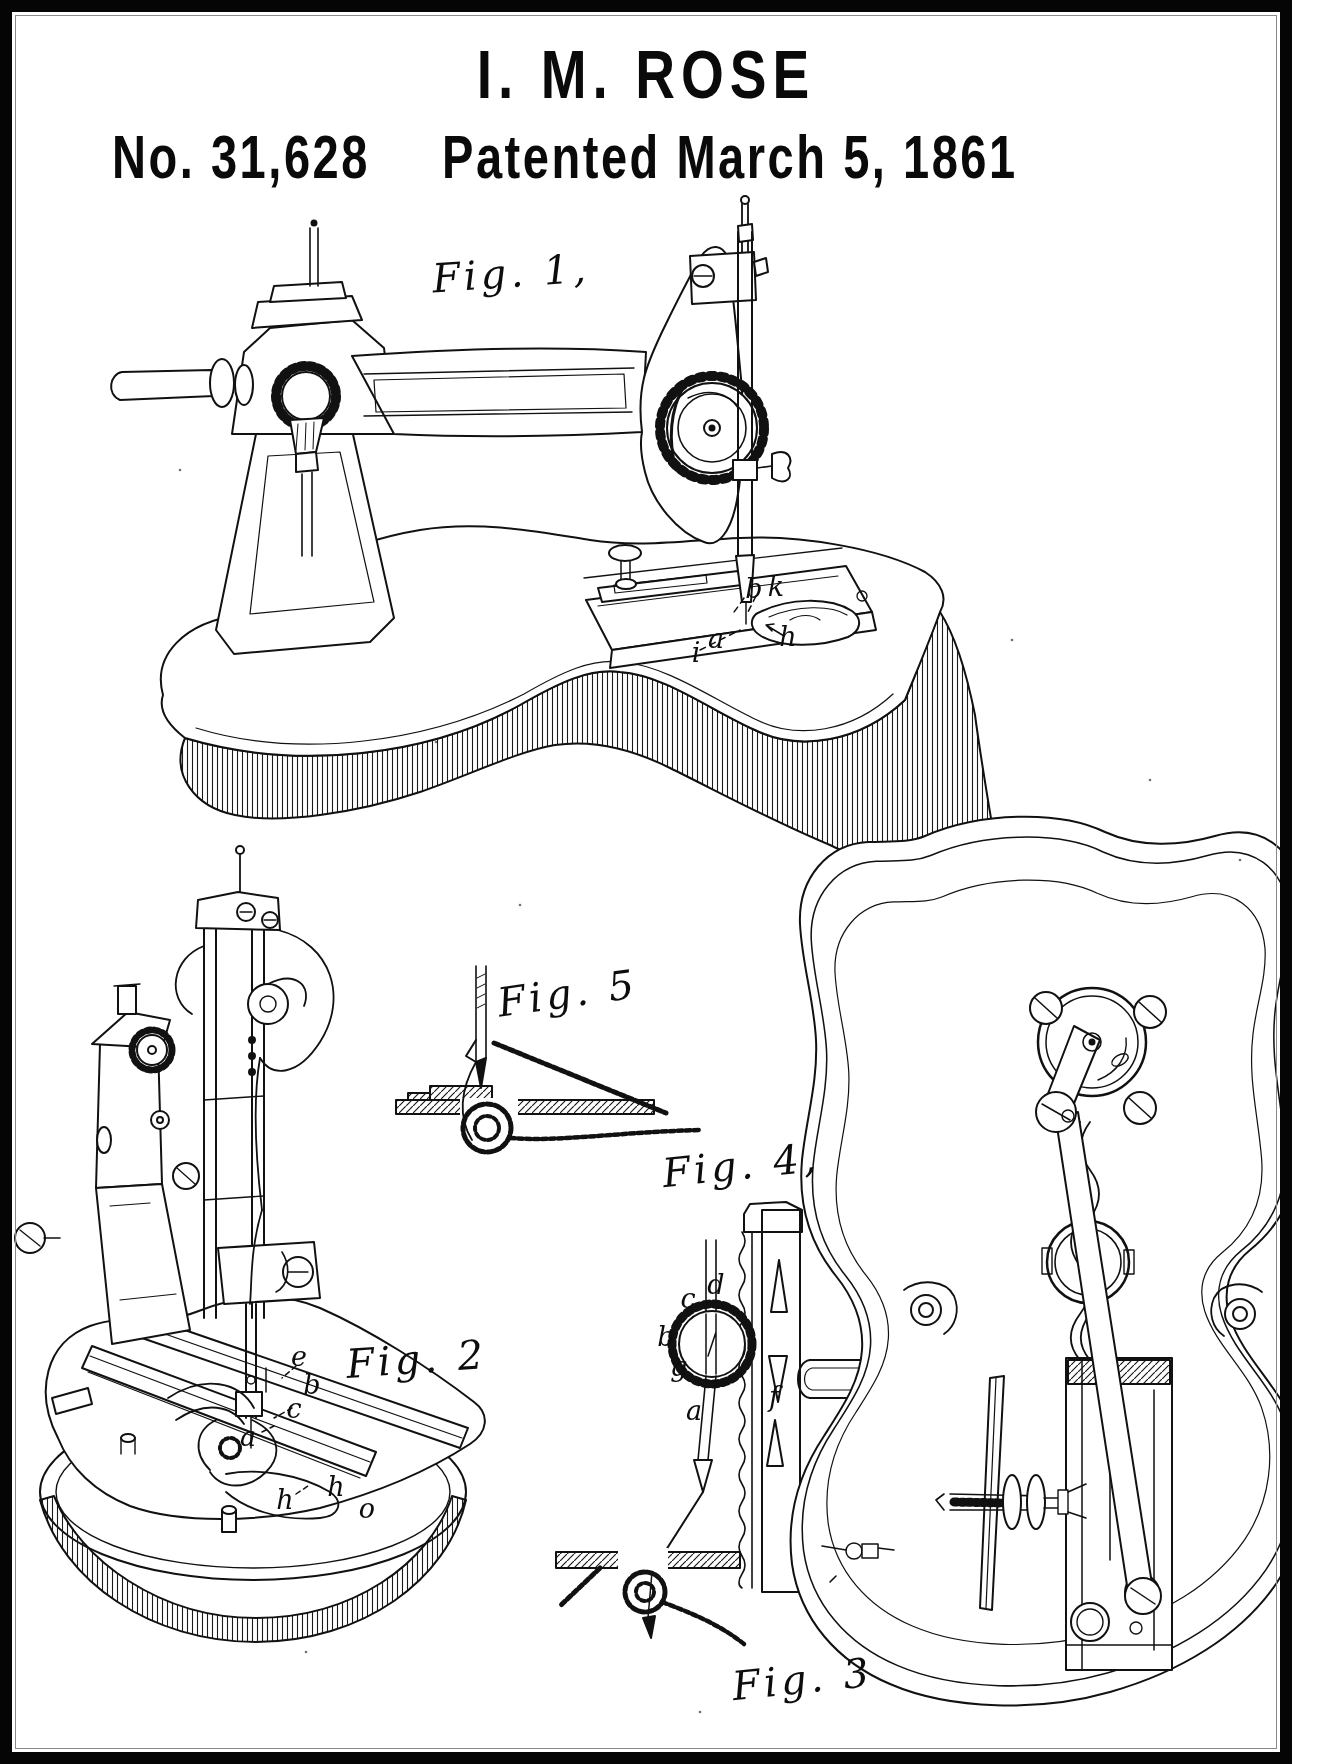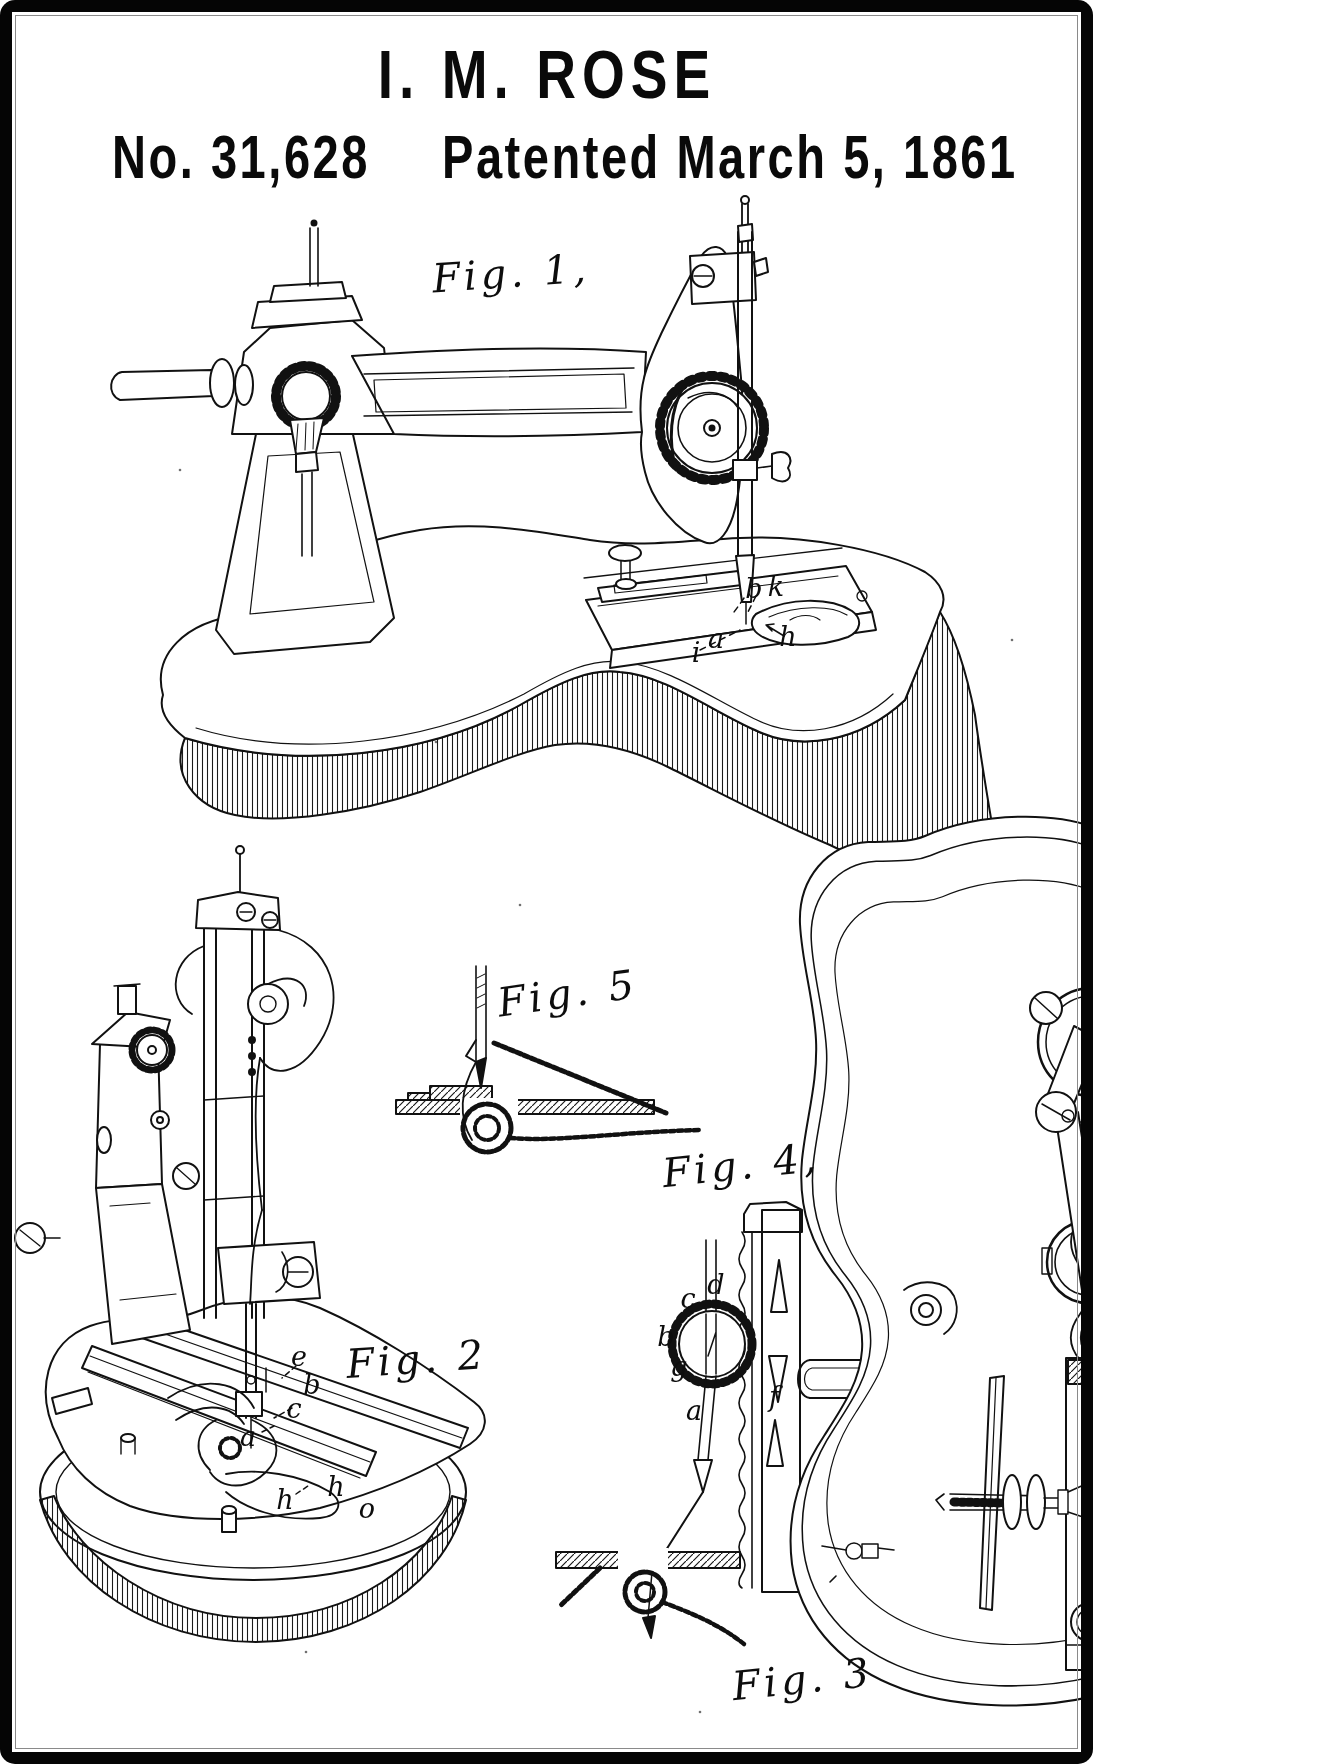--- a/index.html
+++ b/index.html
@@ -1,18 +1,18 @@
 <!DOCTYPE html>
 <html><head>
 <meta charset="utf-8">
 <style>
   html,body{margin:0;padding:0;background:#fff;}
   .sheet{
-    position:relative;width:1093px;height:1764px;background:#fff;overflow:hidden;
-    font-family:"Liberation Sans",sans-serif;color:#111;border-radius:15px;
+    position:relative;width:1292px;height:1764px;background:#fff;overflow:hidden;
+    font-family:"Liberation Sans",sans-serif;color:#111;
   }
   .frame{position:absolute;inset:0;border:12px solid #050505;pointer-events:none;z-index:40;}
   .frame-inner{position:absolute;inset:15px;border:1px solid #8a8a8a;pointer-events:none;z-index:40;}
   .hdr{position:absolute;z-index:30;font-weight:bold;color:#0a0a0a;white-space:nowrap;}
   .hdr-title{
     top:34px;left:50%;font-size:64px;letter-spacing:7px;
     transform:translateX(-50%) scaleX(.86) scaleY(1.08);transform-origin:center top;
   }
   .hdr-no{top:122px;left:112px;font-size:56px;letter-spacing:3px;
     transform:scaleX(.84) scaleY(1.08);transform-origin:left top;}

